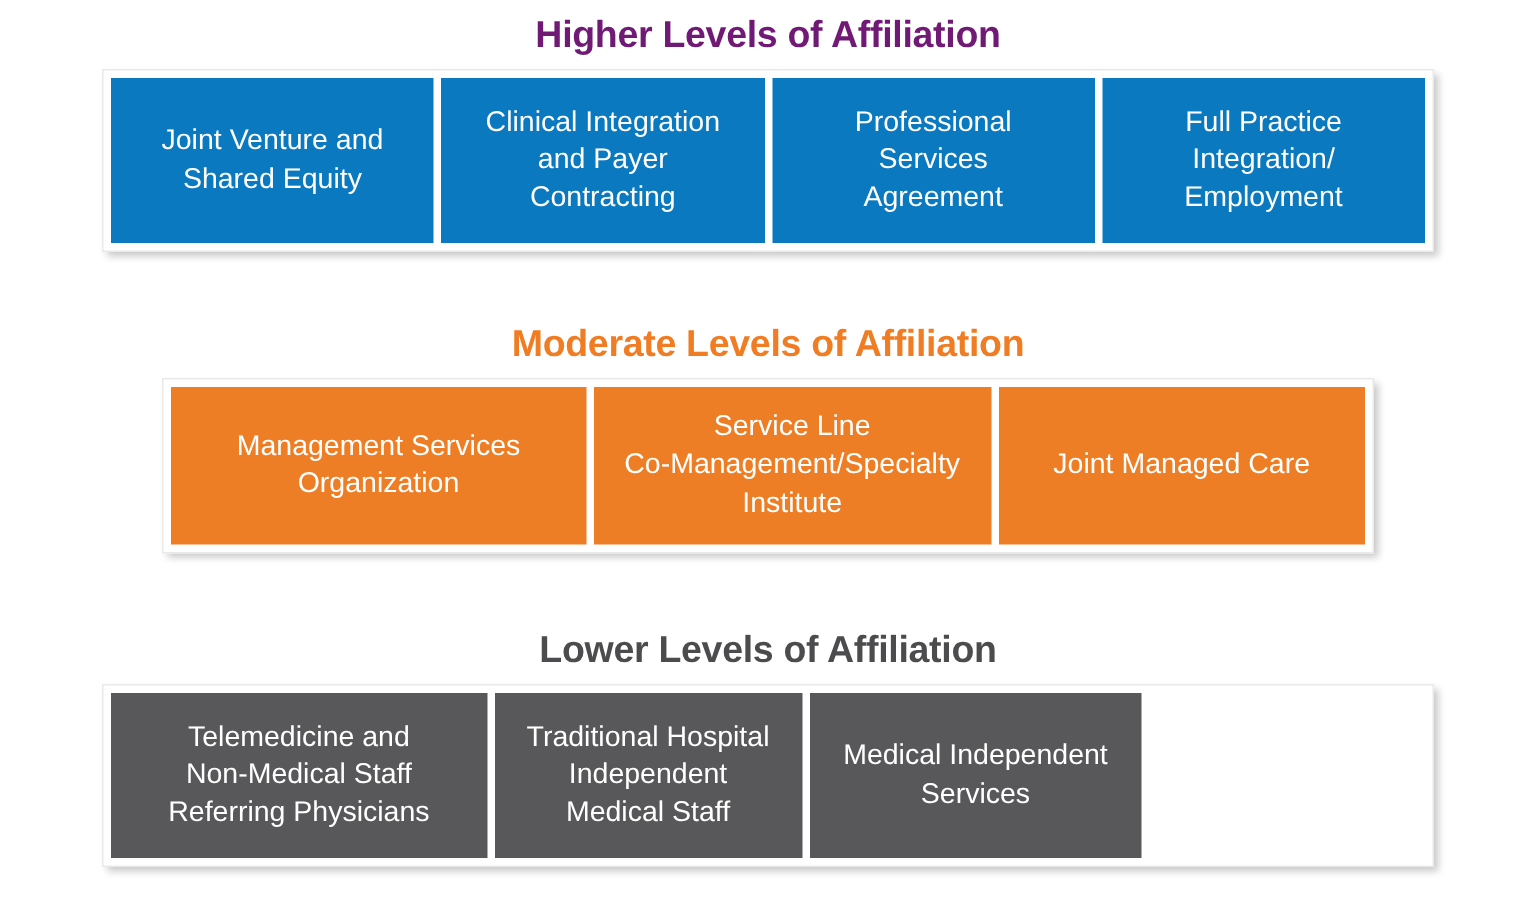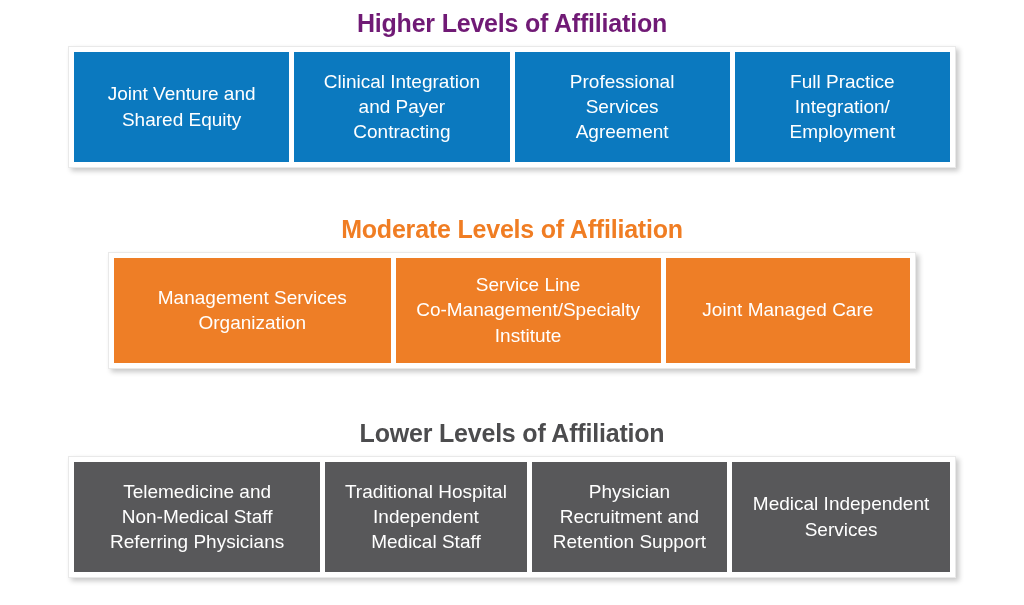--- a/index.html
+++ b/index.html
@@ -127,21 +127,18 @@
 
   <section class="tier" id="tier-lower">
     <h2 class="tier-title">Lower Levels of Affiliation</h2>
     <div class="tier-row">
       <div class="cell" style="width:28.6%">Telemedicine and
 Non-Medical Staff
 Referring Physicians</div>
       <div class="cell" style="width:23.4%">Traditional Hospital
 Independent
 Medical Staff</div>
-      <div class="cell" style="width:22.7%">Physician
-Recruitment and
-Retention Support</div>
       <div class="cell" style="width:25.3%">Medical Independent
 Services</div>
     </div>
   </section>
 
 </div>
 
 </body></html>

